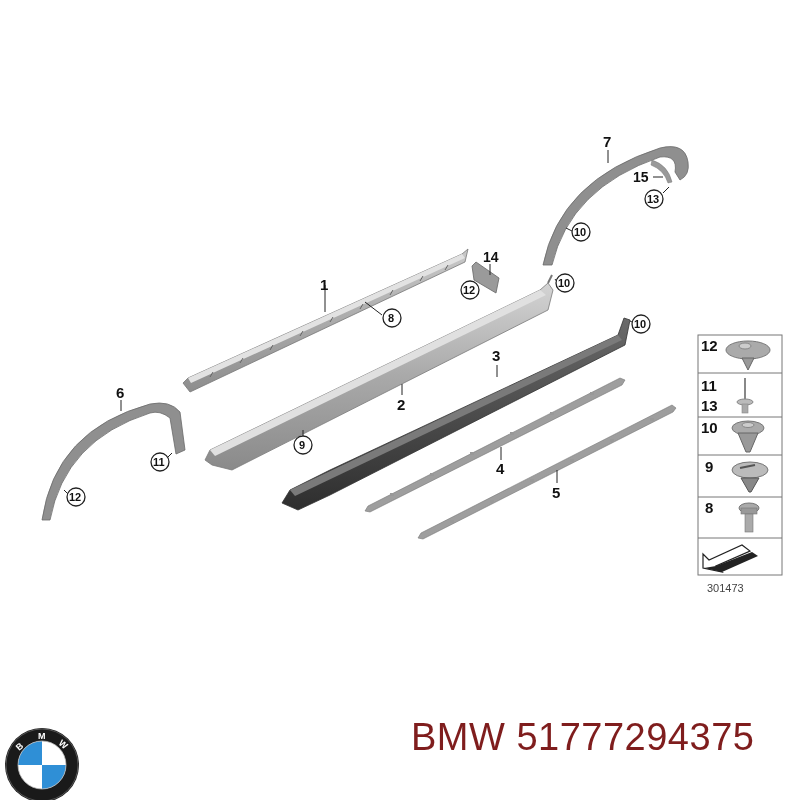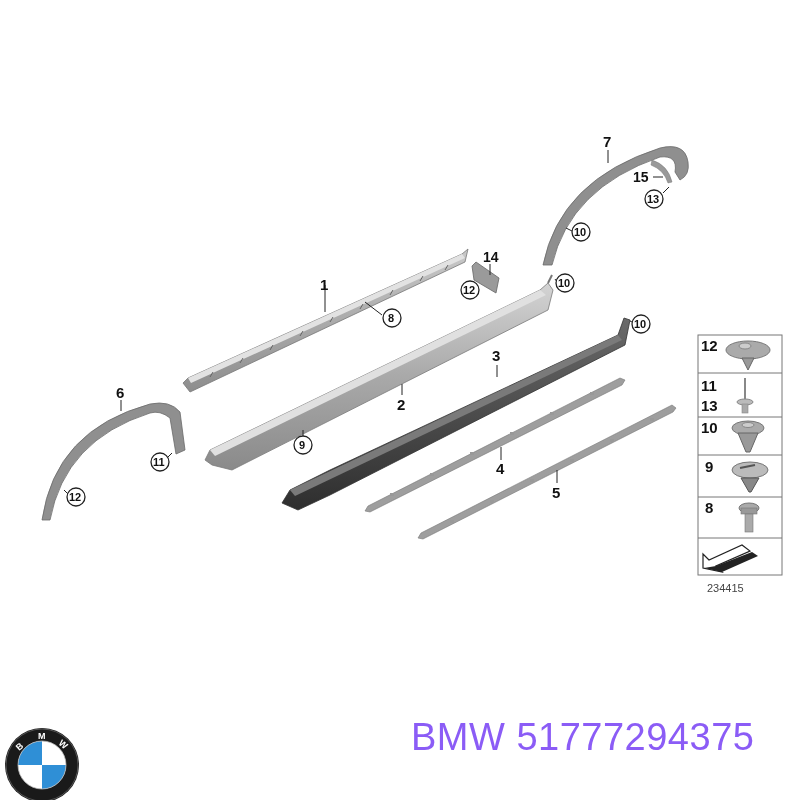--- a/index.html
+++ b/index.html
@@ -2,21 +2,21 @@
 <html><head>
 <meta charset="utf-8">
 <style>
   html, body { margin:0; padding:0; background:#ffffff; }
   body { width:800px; height:800px; position:relative; overflow:hidden; font-family:"Liberation Sans", sans-serif; }
   #diagram { position:absolute; left:0; top:0; width:800px; height:800px; }
   .lbl { font-family:"Liberation Sans", sans-serif; font-weight:bold; fill:#111; }
   .callout-text { font-family:"Liberation Sans", sans-serif; font-weight:bold; fill:#111; font-size:11px; }
   .legend-num { font-family:"Liberation Sans", sans-serif; font-weight:bold; fill:#111; font-size:15px; }
   .diagram-id { position:absolute; left:707px; top:582px; font-size:11px; color:#444; font-family:"Liberation Sans", sans-serif; }
-  .footer-part { position:absolute; left:411px; top:716px; font-size:38px; color:#8b5cf6; font-family:"Liberation Sans", sans-serif; letter-spacing:0.5px; }
+  .footer-part { position:absolute; left:411px; top:716px; font-size:38px; color:#7f1d1d; font-family:"Liberation Sans", sans-serif; letter-spacing:0.5px; }
   .bmw-logo { position:absolute; left:4px; top:727px; width:76px; height:76px; }
 </style>
 </head>
 <body>
 
 <svg id="diagram" viewBox="0 0 800 800" xmlns="http://www.w3.org/2000/svg">
   <defs>
     <linearGradient id="gGray" x1="0" y1="0" x2="0" y2="1">
       <stop offset="0" stop-color="#d4d4d4"></stop>
       <stop offset="0.5" stop-color="#a9a9a9"></stop>
@@ -184,21 +184,21 @@
       <rect x="745" y="514" width="8" height="18" fill="#aaa" stroke="#777" stroke-width="0.6"></rect>
     </g>
 
     <g>
       <polygon points="703,568 703,554 709,560 742,545 750,551 716,566 722,572" fill="#fff" stroke="#222" stroke-width="1.2"></polygon>
       <polygon points="704,568 722,572 758,556 752,552 716,566" fill="#222"></polygon>
     </g>
   </g>
 </svg>
 
-<div class="diagram-id">234415</div>
+<div class="diagram-id">301473</div>
 
 <svg class="bmw-logo" viewBox="0 0 76 76" xmlns="http://www.w3.org/2000/svg">
   <circle cx="38" cy="38" r="37" fill="#1a1a1a"></circle>
   <circle cx="38" cy="38" r="36" fill="none" stroke="#555" stroke-width="1"></circle>
   <circle cx="38" cy="38" r="24" fill="#ffffff"></circle>
   <path d="M38 38 L38 14 A24 24 0 0 0 14 38 Z" fill="#2f8fd6"></path>
   <path d="M38 38 L38 62 A24 24 0 0 0 62 38 Z" fill="#2f8fd6"></path>
   <circle cx="38" cy="38" r="24" fill="none" stroke="#bbb" stroke-width="0.8"></circle>
   <text x="15" y="24" font-size="9" fill="#fff" font-weight="bold" font-family="Liberation Sans, sans-serif" transform="rotate(-40 15 24)">B</text>
   <text x="34" y="12" font-size="9" fill="#fff" font-weight="bold" font-family="Liberation Sans, sans-serif">M</text>

